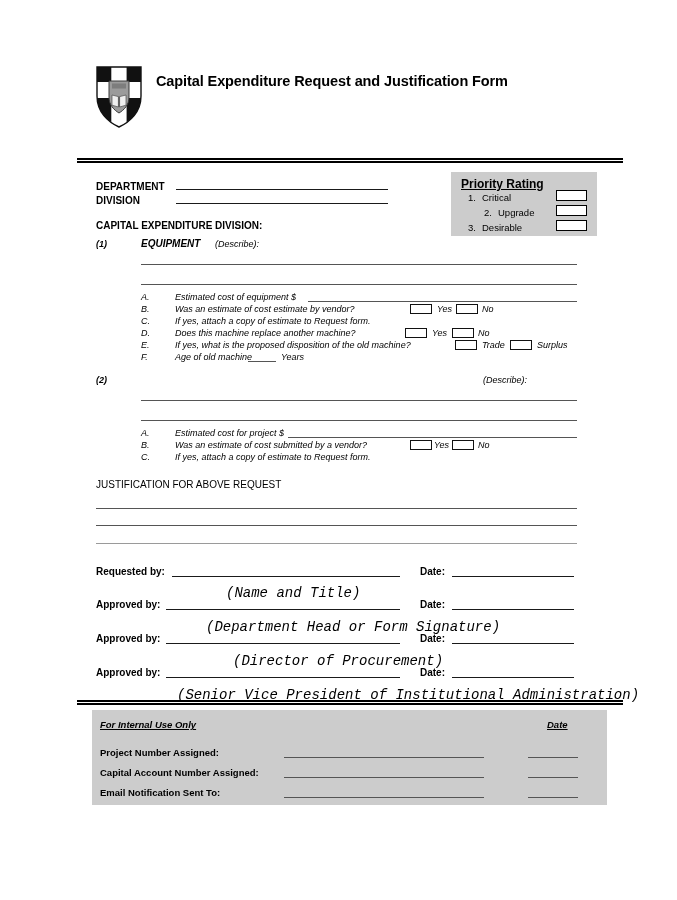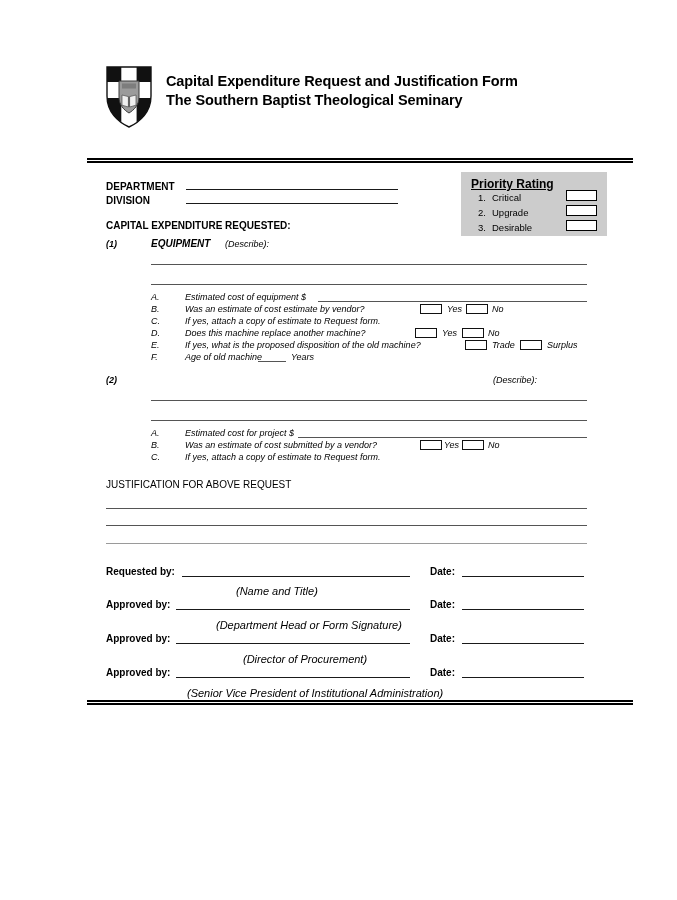--- a/index.html
+++ b/index.html
@@ -7,21 +7,21 @@
   body {
     width: 677px;
     height: 900px;
     background: #ffffff;
     font-family: "Liberation Sans", sans-serif;
     color: #000000;
     position: relative;
     overflow: hidden;
   }
 
-  .page { position: absolute; left: 10px; top: 0; width: 541px; height: 900px; }
+  .page { position: absolute; left: 0; top: 0; width: 541px; height: 900px; }
 
   
   .header {
     position: absolute;
     left: 96px;
     top: 66px;
     display: flex;
     align-items: flex-start;
   }
   .crest { width: 46px; height: 62px; flex: 0 0 46px; position: relative; }
@@ -62,21 +62,21 @@
   .t {
     position: absolute;
     white-space: nowrap;
     line-height: 1;
   }
   .b  { font-weight: bold; }
   .i  { font-style: italic; }
   .bi { font-weight: bold; font-style: italic; }
   .s10  { font-size: 10px; }
   .s9   { font-size: 9px; }
-  .s8   { font-size: 11px; }
+  .s8   { font-size: 14px; font-family: Liberation Mono, monospace; }
 
   
   .priority-box {
     position: absolute;
     left: 451px;
     top: 172px;
     width: 146px;
     height: 64px;
     background: #cccccc;
   }
@@ -164,53 +164,52 @@
         <path d="M13,15 L33,15 L33,31 C33,39 28,44 23,47 C18,44 13,39 13,31 Z" fill="#9b9b9b" stroke="#3a3a3a" stroke-width="1"></path>
         <rect x="16" y="17.5" width="14" height="5" fill="#7d7d7d"></rect>
 
         <path d="M16,29 L22.4,30.6 L22.4,41 L16,39.2 Z" fill="#efefef" stroke="#4a4a4a" stroke-width="0.7"></path>
         <path d="M30,29 L23.6,30.6 L23.6,41 L30,39.2 Z" fill="#efefef" stroke="#4a4a4a" stroke-width="0.7"></path>
         <line x1="23" y1="30.6" x2="23" y2="41" stroke="#4a4a4a" stroke-width="0.9"></line>
       </svg>
     </div>
     <div class="header-titles">
       <div class="title-line">Capital Expenditure Request and Justification Form</div>
-      <div class="title-line">The Southern Baptist Theological Seminary</div>
     </div>
   </div>
 
   <div class="heavy-rule" id="rule-top"></div>
   <div class="heavy-rule" id="rule-bottom"></div>
 
   <div class="t b s10" style="left:96px; top:182px;">DEPARTMENT</div>
   <div class="fill-line dark" style="left:176px; top:189px; width:212px;"></div>
 
   <div class="t b s10" style="left:96px; top:196px;">DIVISION</div>
   <div class="fill-line dark" style="left:176px; top:203px; width:212px;"></div>
 
   <div class="priority-box">
     <div class="priority-title">Priority Rating</div>
 
     <div class="priority-row" style="top:20px;">
       <span class="priority-num">1.</span><span>Critical</span>
     </div>
     <div class="priority-chk" style="top:18px;"></div>
 
-    <div class="priority-row" style="top:35px;">
+    <div class="priority-row" style="top:35px;margin-left:16px;">
       <span class="priority-num">2.</span><span>Upgrade</span>
     </div>
     <div class="priority-chk" style="top:33px;"></div>
 
     <div class="priority-row" style="top:50px;">
       <span class="priority-num">3.</span><span>Desirable</span>
     </div>
     <div class="priority-chk" style="top:48px;"></div>
   </div>
 
-  <div class="t b s10" style="left:96px; top:221px;">CAPITAL EXPENDITURE REQUESTED:</div>
+  <div class="t b s10" style="left:96px; top:221px;">CAPITAL EXPENDITURE DIVISION:</div>
 
   <div class="t bi s9" style="left:96px; top:240px;">(1)</div>
   <div class="t bi s10" style="left:141px; top:239px;">EQUIPMENT</div>
   <div class="t i s9" style="left:215px; top:240px;">(Describe):</div>
 
   <div class="fill-line" style="left:141px; top:264px; width:436px;"></div>
   <div class="fill-line" style="left:141px; top:284px; width:436px;"></div>
 
   <div class="t i s9" style="left:141px; top:293px;">A.</div>
   <div class="t i s9" style="left:175px; top:293px;">Estimated cost of equipment  $</div>
@@ -287,14 +286,30 @@
   <div class="t i s8" style="left:233px; top:654px;">(Director of Procurement)</div>
   <div class="t b s10" style="left:420px; top:634px;">Date:</div>
   <div class="fill-line dark" style="left:452px; top:643px; width:122px;"></div>
 
   <div class="t b s10" style="left:96px; top:668px;">Approved by:</div>
   <div class="fill-line dark" style="left:166px; top:677px; width:234px;"></div>
   <div class="t i s8" style="left:177px; top:688px;">(Senior Vice President of Institutional Administration)</div>
   <div class="t b s10" style="left:420px; top:668px;">Date:</div>
   <div class="fill-line dark" style="left:452px; top:677px; width:122px;"></div>
 
+  <div class="internal-box">
+    <div class="iu-title" style="left:8px; top:9px;">For Internal Use Only</div>
+    <div class="iu-title" style="left:455px; top:9px;">Date</div>
+
+    <div class="iu-label" style="left:8px; top:37px;">Project Number Assigned:</div>
+    <div class="fill-line" style="left:192px; top:47px; width:200px;"></div>
+    <div class="fill-line" style="left:436px; top:47px; width:50px;"></div>
+
+    <div class="iu-label" style="left:8px; top:57px;">Capital Account Number Assigned:</div>
+    <div class="fill-line" style="left:192px; top:67px; width:200px;"></div>
+    <div class="fill-line" style="left:436px; top:67px; width:50px;"></div>
+
+    <div class="iu-label" style="left:8px; top:77px;">Email Notification Sent To:</div>
+    <div class="fill-line" style="left:192px; top:87px; width:200px;"></div>
+    <div class="fill-line" style="left:436px; top:87px; width:50px;"></div>
+  </div>
 
 </div>
 
 </body></html>

